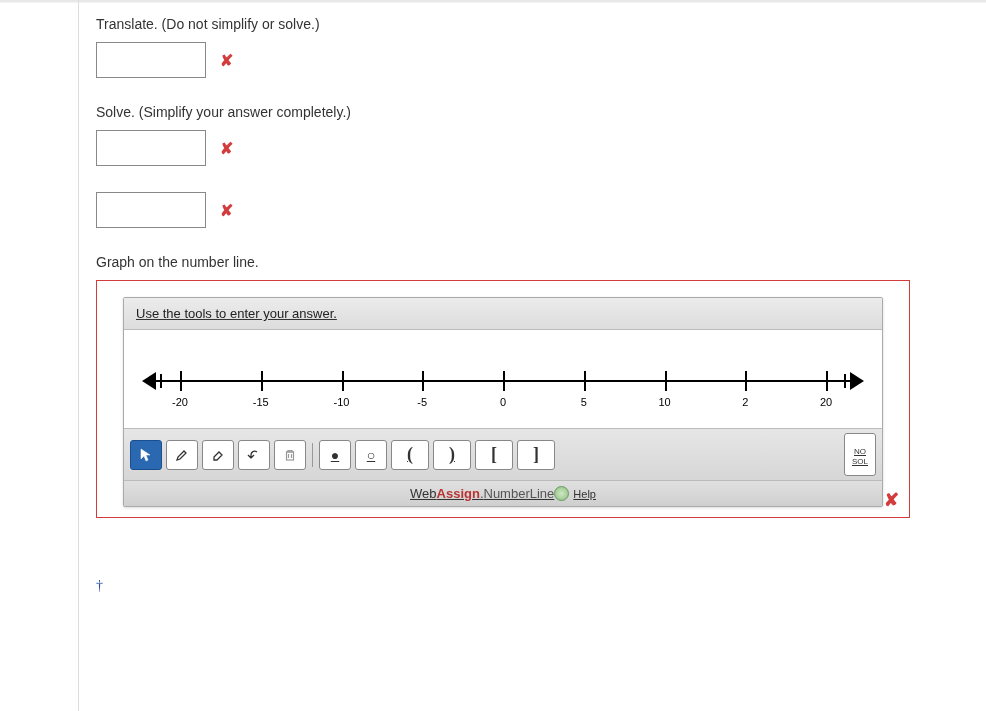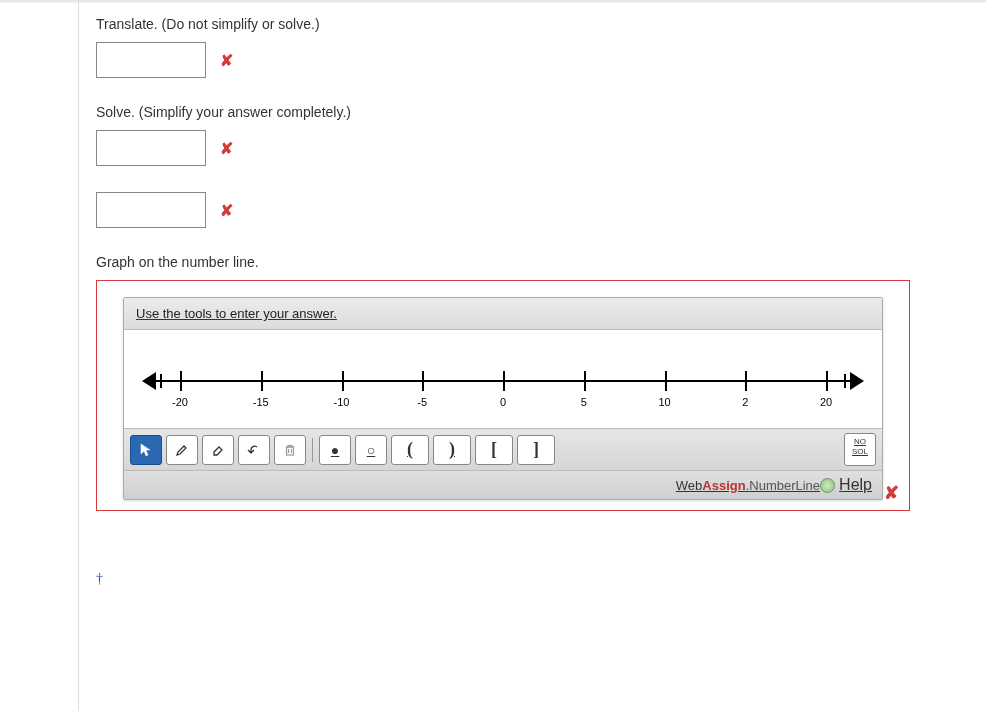--- a/index.html
+++ b/index.html
@@ -184,36 +184,36 @@
   .nosol-btn {
     width: 30px;
     height: 28px;
     background: #fff;
     border: 1px solid #888;
     border-radius: 3px;
     font-size: 8px;
     line-height: 10px;
     text-align: center;
     cursor: pointer;
-    padding-top: 3px;
+    padding-top: 13px;
   }
   .nl-footer {
     display: flex;
     align-items: center;
-    justify-content: flex-end;
+    justify-content: center;
     padding: 5px 10px;
     font-size: 13px;
     background: linear-gradient(#e0e0e0,#cfcfcf);
   }
   .brand .web { color: #333; font-weight: normal; }
   .brand .assign { color: #b93434; font-weight: bold; }
   .brand .dot { color: #555; }
   .brand .sub { color: #555; }
   .help-link {
-    font-size: 16px;
+    font-size: 11px;
     color: #333;
     display: flex;
     align-items: center;
     gap: 4px;
     cursor: pointer;
   }
   .help-link::before {
     content: "";
     display: inline-block;
     width: 13px;

